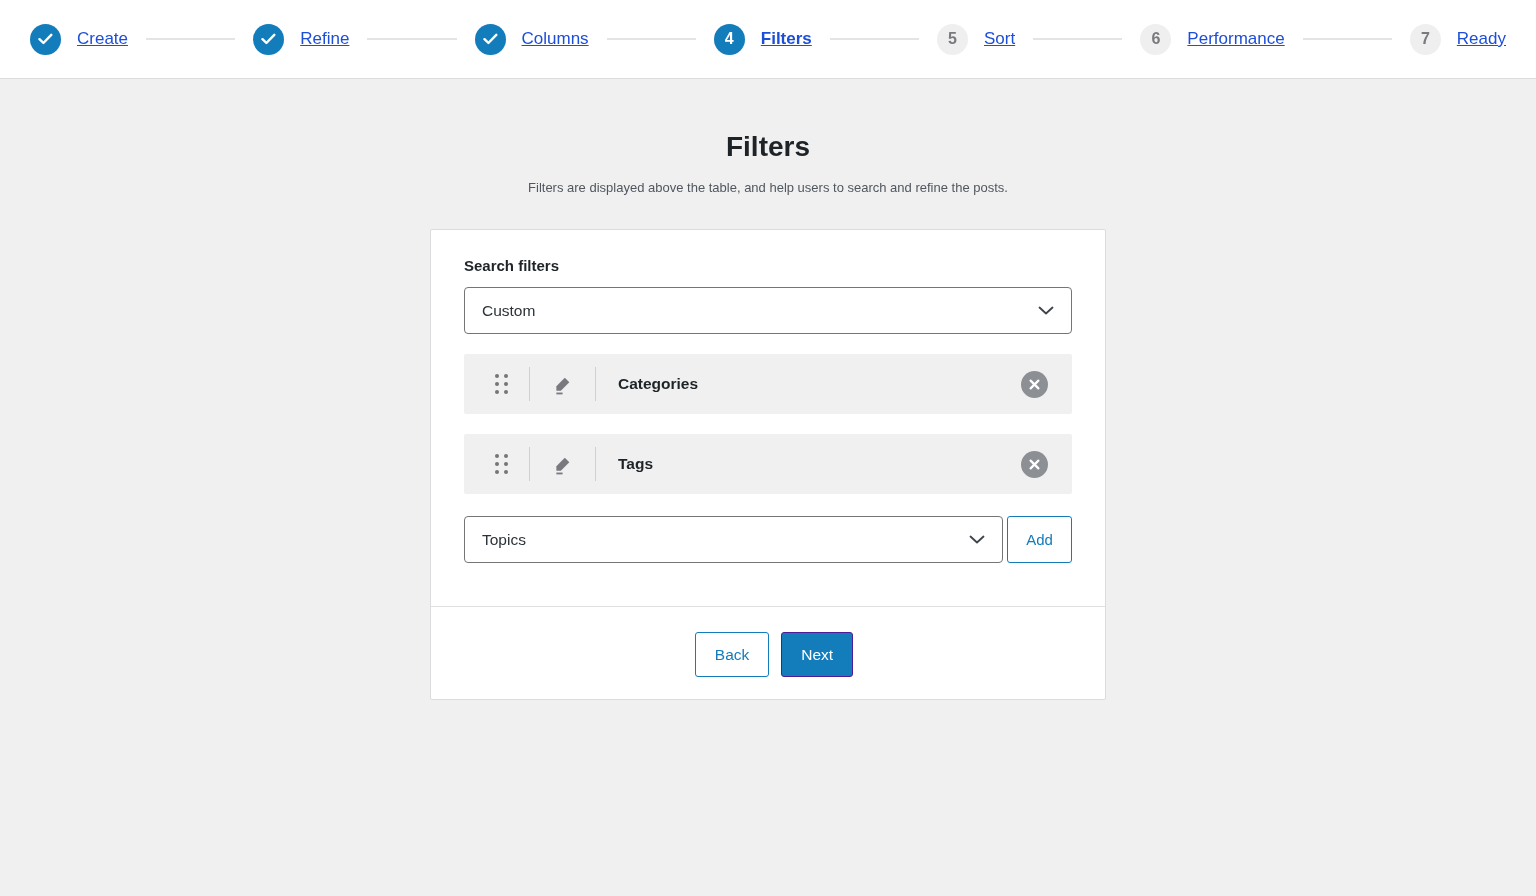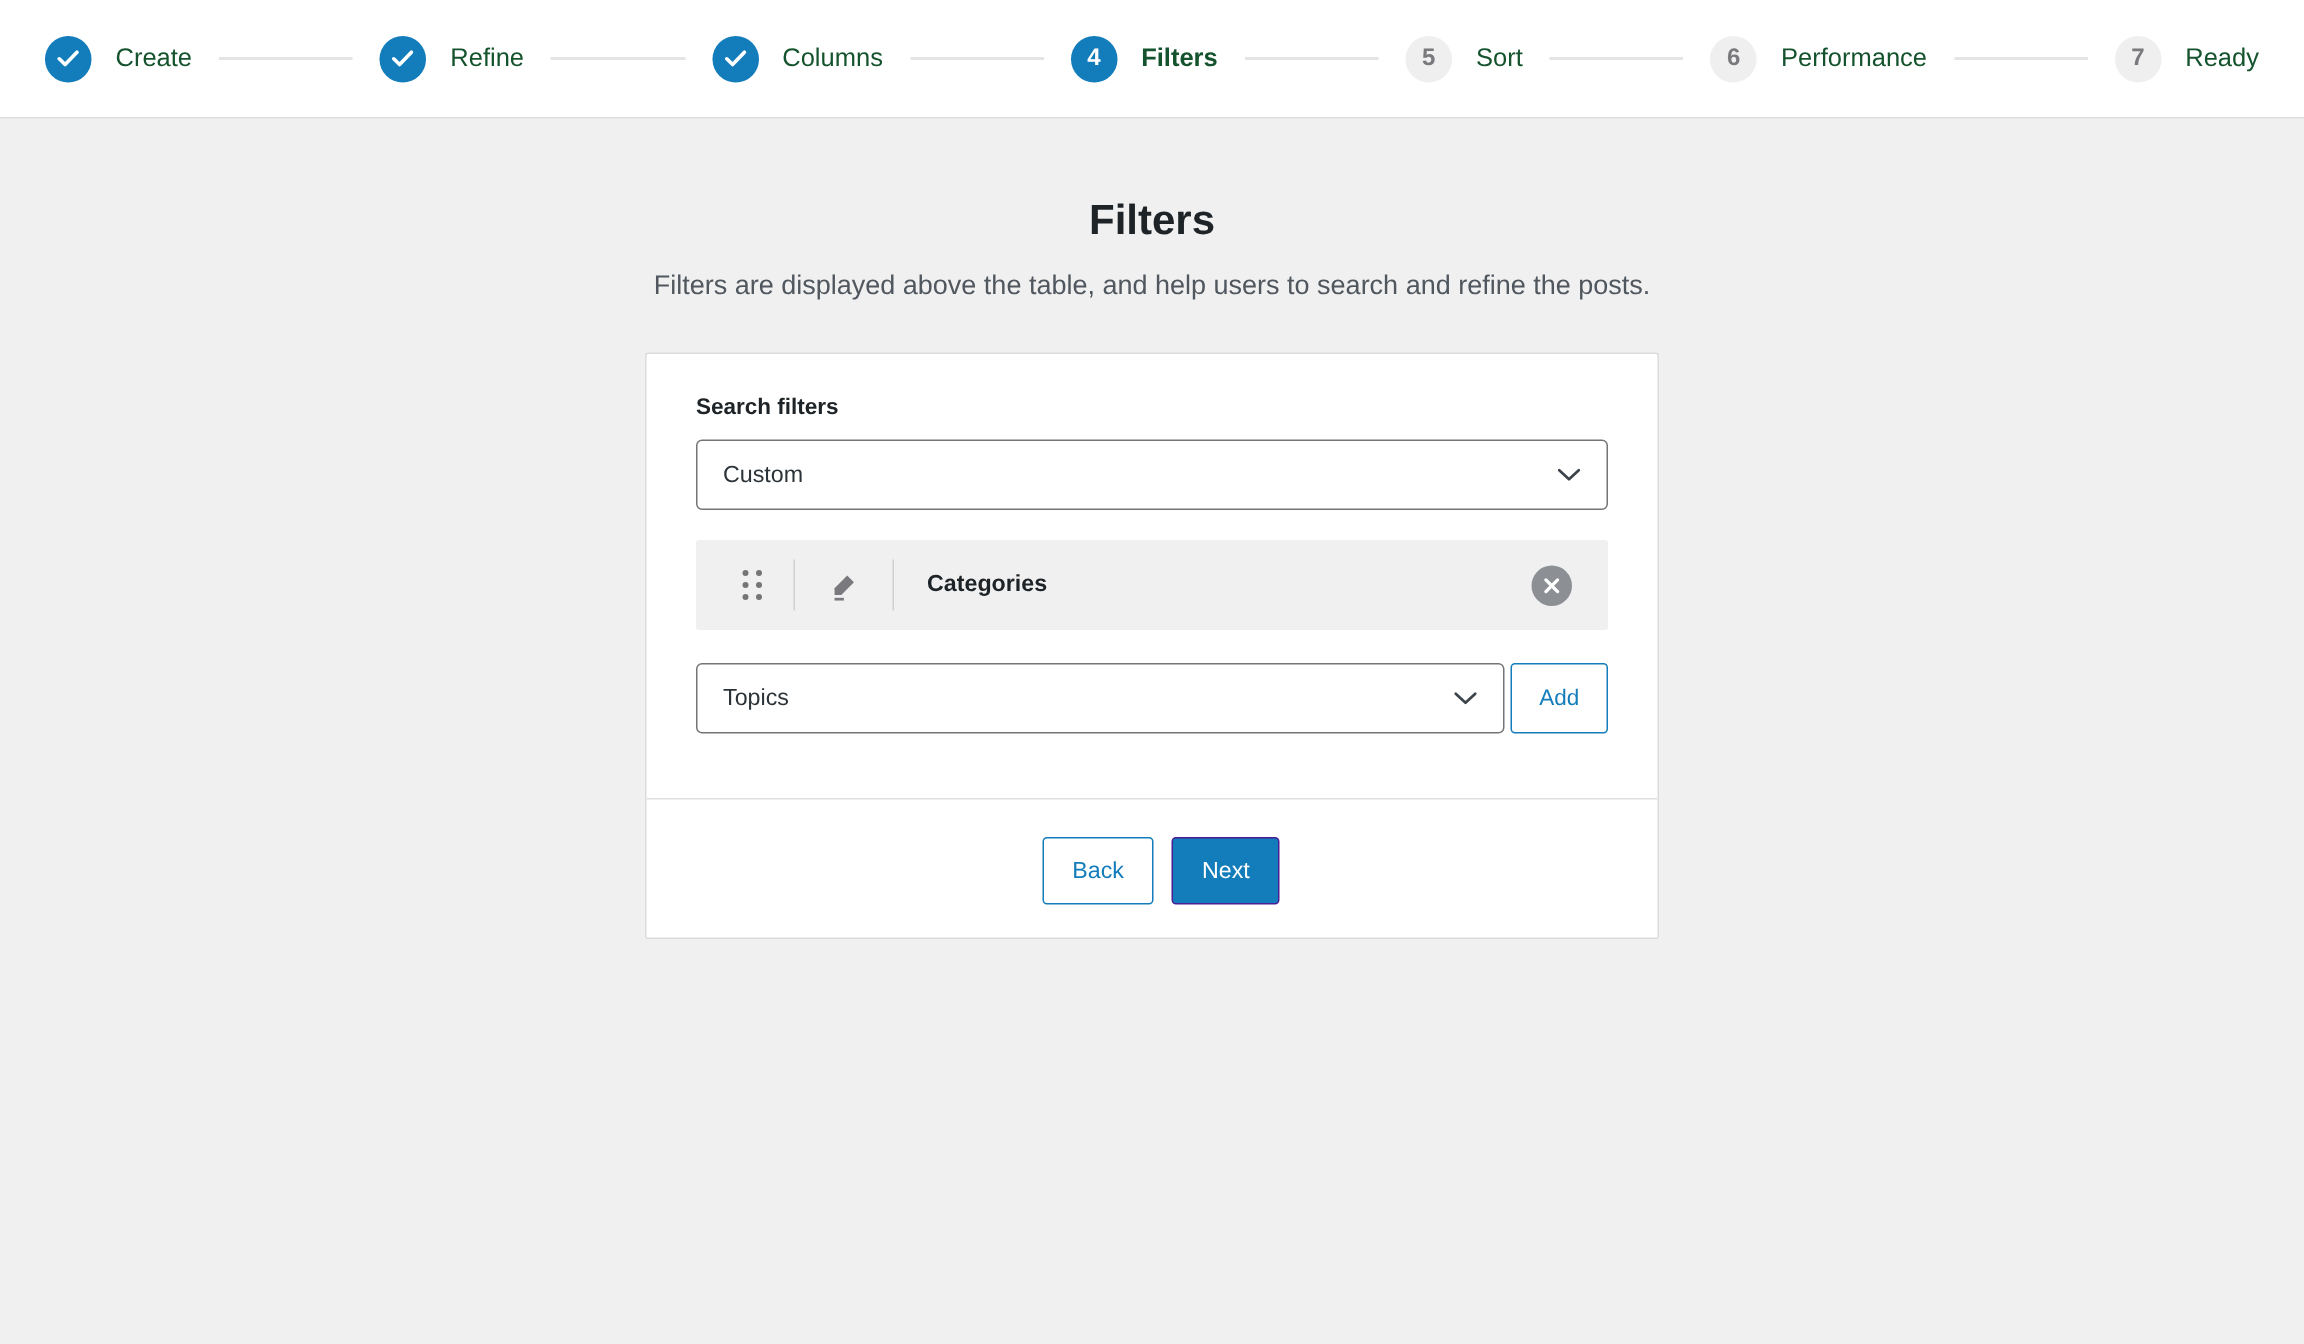--- a/index.html
+++ b/index.html
@@ -30,41 +30,41 @@
   .step-circle {
     width: 31px; height: 31px;
     border-radius: 50%;
     display: flex; align-items: center; justify-content: center;
     font-size: 16px; font-weight: 600;
     flex: 0 0 auto;
   }
   .step.complete .step-circle,
   .step.active .step-circle { background: #137cbb; color: #fff; }
   .step.upcoming .step-circle { background: #efefef; color: #7a7a7e; }
-  .step-label { font-size: 17px; color: #14532d; font-weight: 400; white-space: nowrap; }
+  .step-label { font-size: 17px; color: #1d4ed8; font-weight: 400; white-space: nowrap; text-decoration: underline; }
   .step.active .step-label { font-weight: 700; }
   .connector {
     flex: 1 1 auto;
     height: 2px;
     background: #e4e4e4;
     margin: 0 18px;
     min-width: 30px;
   }
 
   
   .content { padding-top: 52px; }
   .page-title {
     text-align: center;
     font-size: 28px;
     font-weight: 600;
     color: #1d2327;
   }
   .page-subtitle {
     text-align: center;
-    font-size: 18px;
+    font-size: 13px;
     color: #50575e;
     margin-top: 17px;
   }
 
   
   .card {
     width: 676px;
     margin: 34px auto 0;
     background: #fff;
     border: 1px solid #dcdcde;
@@ -272,20 +272,45 @@
         <span class="v-divider"></span>
         <span class="filter-name">Categories</span>
         <span class="row-spacer"></span>
         <button class="remove-btn">
           <svg width="11" height="11" viewBox="0 0 11 11">
               <path d="M1.6 1.6 L9.4 9.4 M9.4 1.6 L1.6 9.4" stroke="#fff" stroke-width="2.2" stroke-linecap="round"></path>
             </svg>
         </button>
       </div>
 
+      <div class="filter-row">
+        <span class="drag-handle">
+          <i></i>
+            <i></i>
+            <i></i>
+            <i></i>
+            <i></i>
+            <i></i>
+        </span>
+        <span class="v-divider"></span>
+        <span class="edit-btn">
+          <svg width="23" height="23" viewBox="0 0 24 24">
+            <path d="M14.4 4.9 L19.1 9.6 L10.3 18.4 L5.6 18.4 L5.6 13.7 Z" fill="#7a7a7e"></path>
+            <rect x="5.6" y="20.4" width="6.5" height="1.9" fill="#7a7a7e"></rect>
+          </svg>
+        </span>
+        <span class="v-divider"></span>
+        <span class="filter-name">Tags</span>
+        <span class="row-spacer"></span>
+        <button class="remove-btn">
+          <svg width="11" height="11" viewBox="0 0 11 11">
+              <path d="M1.6 1.6 L9.4 9.4 M9.4 1.6 L1.6 9.4" stroke="#fff" stroke-width="2.2" stroke-linecap="round"></path>
+            </svg>
+        </button>
+      </div>
 
       <div class="add-row">
         <div class="select-box">
           <span>Topics</span>
           <span class="chevron">
             <svg width="16" height="9" viewBox="0 0 16 9">
                 <path d="M1.5 1.5 L8 7.5 L14.5 1.5" fill="none" stroke="#3c434a" stroke-width="1.8" stroke-linecap="round" stroke-linejoin="round"></path>
               </svg>
           </span>
         </div>

